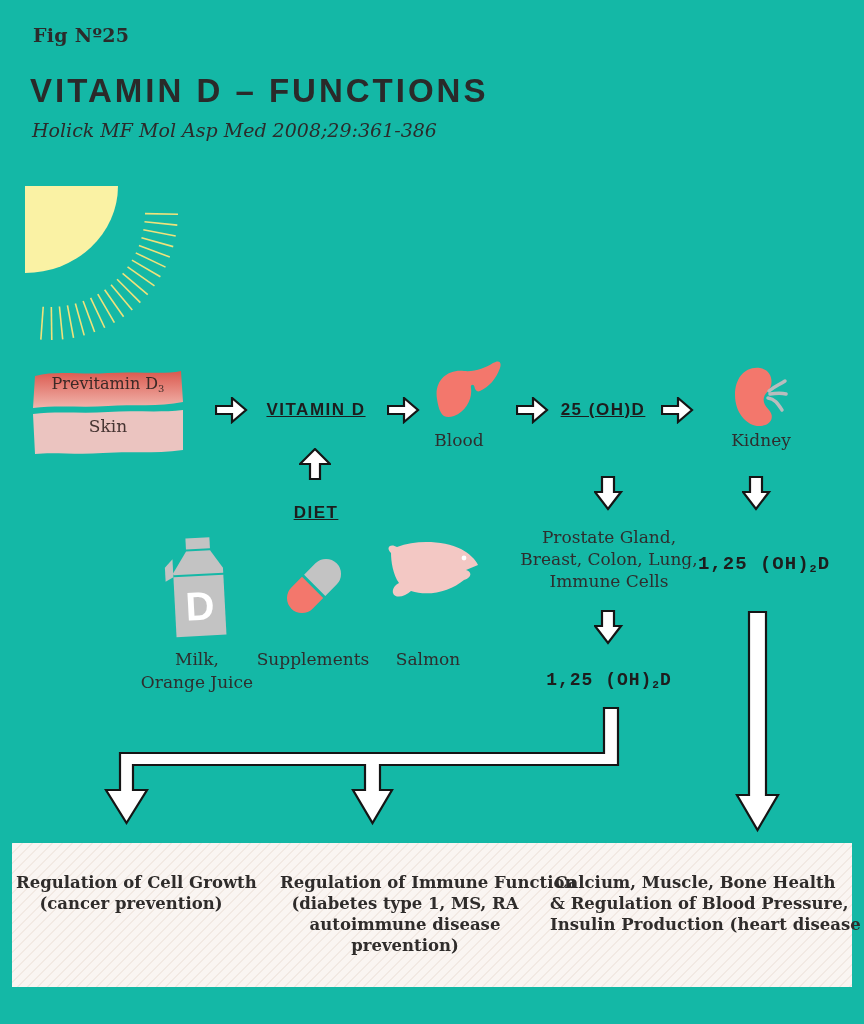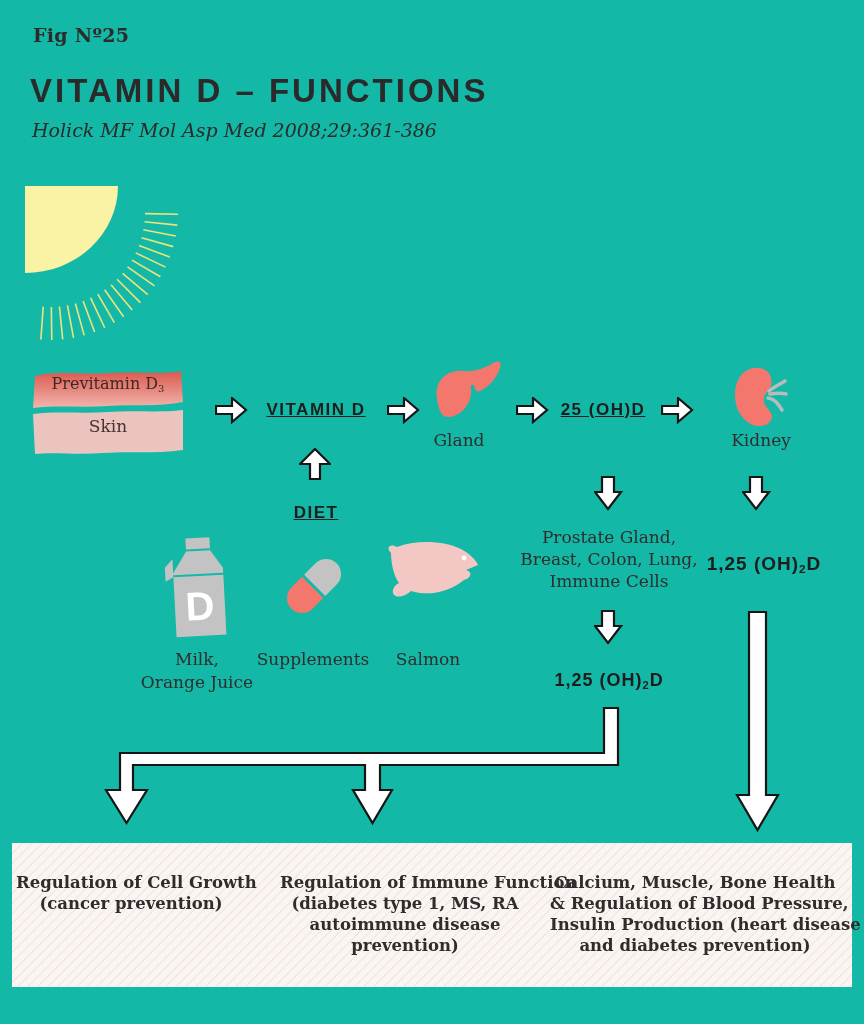--- a/index.html
+++ b/index.html
@@ -12,21 +12,21 @@
   .nowrap{white-space:nowrap;}
   .sub{font-size:0.62em;vertical-align:-0.28em;}
 
   .fig-label{left:33px;top:24px;font-size:19px;font-weight:700;letter-spacing:0.3px;}
   .big-title{left:30px;top:72px;font-size:33px;letter-spacing:3px;font-weight:700;color:#2a2a2a;}
   .citation{left:32px;top:119px;font-size:19px;font-style:italic;color:#2b2b2b;}
 
   .sun-body{left:0;top:1px;width:93px;height:87px;background:#faf2a4;border-radius:0 0 100% 0;}
 
   .flow-label{font-size:17px;letter-spacing:1.5px;text-decoration:underline;}
-  .hormone{font-size:18px;letter-spacing:1px;}
+  .hormone{font-size:18px;letter-spacing:1px;font-family:Liberation Mono, monospace;}
   .organ-label{font-size:17px;}
   .food-label{font-size:17px;line-height:23px;}
   .mid-text{font-size:17px;line-height:22px;}
 
   .band{left:12px;top:843px;width:840px;height:144px;
         background:repeating-linear-gradient(135deg,#f2e9e3 0px,#f2e9e3 1.4px,#faf5f2 1.4px,#faf5f2 7px);}
   .outcome{font-size:16.5px;line-height:21px;font-weight:700;color:#2f2c2b;text-align:center;}
 
   svg{display:block;}
   .outline-arrow{fill:#ffffff;stroke:#151515;stroke-width:2.2;stroke-linejoin:miter;}
@@ -85,21 +85,21 @@
     <polygon class="outline-arrow" points="1,9 17,9 17,1 31,13 17,25 17,17 1,17"></polygon>
   </svg>
   <div class="abs sans center flow-label" style="left:246px;top:400px;width:140px;">VITAMIN D</div>
   <svg class="abs" style="left:387px;top:397px;" width="34" height="27">
     <polygon class="outline-arrow" points="1,9 17,9 17,1 31,13 17,25 17,17 1,17"></polygon>
   </svg>
 
   <svg class="abs" style="left:431px;top:361px;" width="76" height="66">
     <path d="M6,38 C3,20 16,8 33,10 C44,11 54,7 62,2 C68,-1.5 71,1 69,7 C65,18 58,26 49,30 C46,31.5 44,29 43.5,26 C43,22.5 39,23 40,27 C41.5,38 35,50 23,55 C12,59 8,52 6,38 Z" fill="#f3776c"></path>
   </svg>
-  <div class="abs serif center organ-label" style="left:419px;top:430px;width:80px;">Gland</div>
+  <div class="abs serif center organ-label" style="left:419px;top:430px;width:80px;">Blood</div>
 
   <svg class="abs" style="left:516px;top:397px;" width="34" height="27">
     <polygon class="outline-arrow" points="1,9 17,9 17,1 31,13 17,25 17,17 1,17"></polygon>
   </svg>
   <div class="abs sans center flow-label" style="left:553px;top:400px;width:100px;">25 (OH)D</div>
   <svg class="abs" style="left:661px;top:397px;" width="34" height="27">
     <polygon class="outline-arrow" points="1,9 17,9 17,1 31,13 17,25 17,17 1,17"></polygon>
   </svg>
 
   <svg class="abs" style="left:732px;top:366px;" width="56" height="62">
@@ -186,17 +186,16 @@
     <div class="abs outcome center" style="left:268px;top:29px;width:250px;">
       <div class="nowrap">Regulation of Immune Function</div>
       <div class="nowrap">(diabetes type 1, MS, RA</div>
       <div class="nowrap">autoimmune disease</div>
       <div class="nowrap">prevention)</div>
     </div>
     <div class="abs outcome center" style="left:538px;top:29px;width:290px;">
       <div class="nowrap">Calcium, Muscle, Bone Health</div>
       <div class="nowrap">&amp; Regulation of Blood Pressure,</div>
       <div class="nowrap">Insulin Production (heart disease</div>
-      <div class="nowrap">and diabetes prevention)</div>
     </div>
   </div>
 
 </div>
 
 </body></html>

